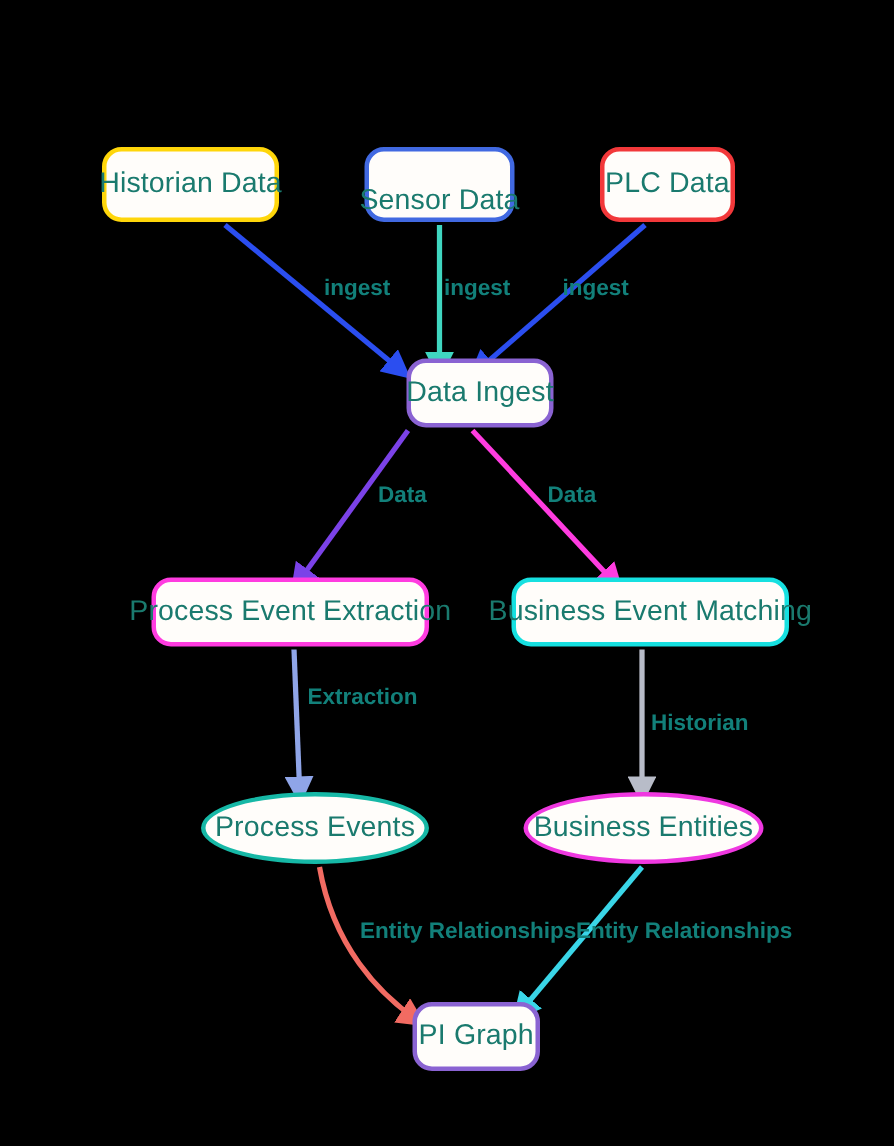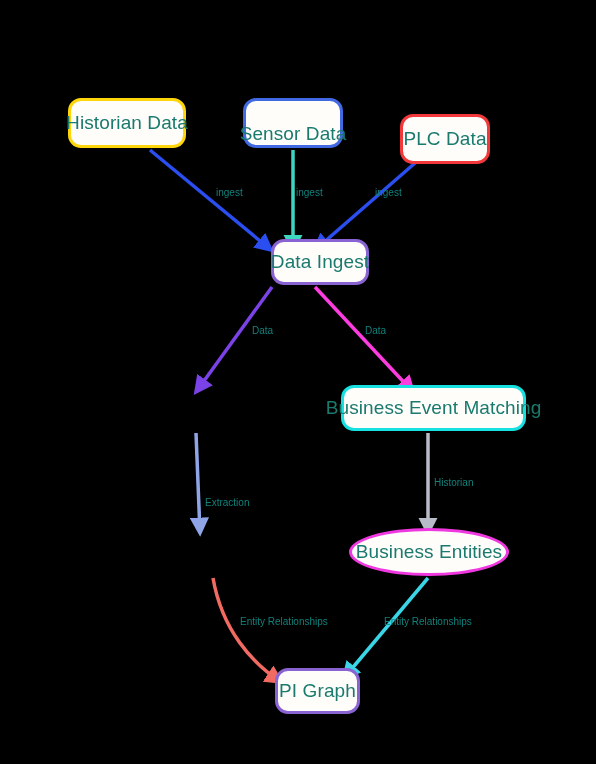--- a/index.html
+++ b/index.html
@@ -45,22 +45,22 @@
     border-width: 3px;
   }
   .node.ellipse {
     border-radius: 50%;
     border-style: solid;
     border-width: 3px;
   }
   .edge-label {
     position: absolute;
     color: #12807a;
-    font-size: 10px;
-    font-weight: normal;
+    font-size: 15px;
+    font-weight: bold;
     white-space: nowrap;
     z-index: 4;
     transform: translate(0, -50%);
   }
 </style>
 </head>
 <body>
 
 <div id="canvas">
 
@@ -113,45 +113,51 @@
   </svg>
 
   <div class="node rect" style="left:68px; top:98px; width:118px; height:50px; border-color:#ffd60a;">
     <span>Historian Data</span>
   </div>
 
   <div class="node rect" style="left:243px; top:98px; width:100px; height:50px; border-color:#4169e1;align-items:flex-end;">
     <span>Sensor Data</span>
   </div>
 
-  <div class="node rect" style="left:400px; top:114px; width:90px; height:50px; border-color:#f2383a;">
+  <div class="node rect" style="left:400px; top:98px; width:90px; height:50px; border-color:#f2383a;">
     <span>PLC Data</span>
   </div>
 
   <div class="node rect" style="left:243px; top:239px; width:98px; height:46px; border-color:#8a63d2;margin-left:28px;">
     <span>Data Ingest</span>
   </div>
 
+  <div class="node rect" style="left:101px; top:385px; width:185px; height:46px; border-color:#ff3ce0;">
+    <span>Process Event Extraction</span>
+  </div>
 
   <div class="node rect" style="left:341px; top:385px; width:185px; height:46px; border-color:#16e0e0;">
     <span>Business Event Matching</span>
   </div>
 
+  <div class="node ellipse" style="left:134px; top:528px; width:152px; height:48px; border-color:#16b8a6;">
+    <span>Process Events</span>
+  </div>
 
   <div class="node rect" style="left:275px; top:668px; width:85px; height:46px; border-color:#8a63d2;">
     <span>PI Graph</span>
   </div>
 
   <div class="node ellipse" style="left:349px; top:528px; width:160px; height:48px; border-color:#ef38e0;">
     <span>Business Entities</span>
   </div>
 
   <div class="edge-label" style="left:216px; top:192px;">ingest</div>
   <div class="edge-label" style="left:296px; top:192px;">ingest</div>
   <div class="edge-label" style="left:375px; top:192px;">ingest</div>
   <div class="edge-label" style="left:252px; top:330px;">Data</div>
   <div class="edge-label" style="left:365px; top:330px;">Data</div>
-  <div class="edge-label" style="left:205px; top:502px;">Extraction</div>
+  <div class="edge-label" style="left:205px; top:465px;">Extraction</div>
   <div class="edge-label" style="left:434px; top:482px;">Historian</div>
   <div class="edge-label" style="left:240px; top:621px;">Entity Relationships</div>
   <div class="edge-label" style="left:384px; top:621px;">Entity Relationships</div>
 
 </div>
 
 </body></html>

